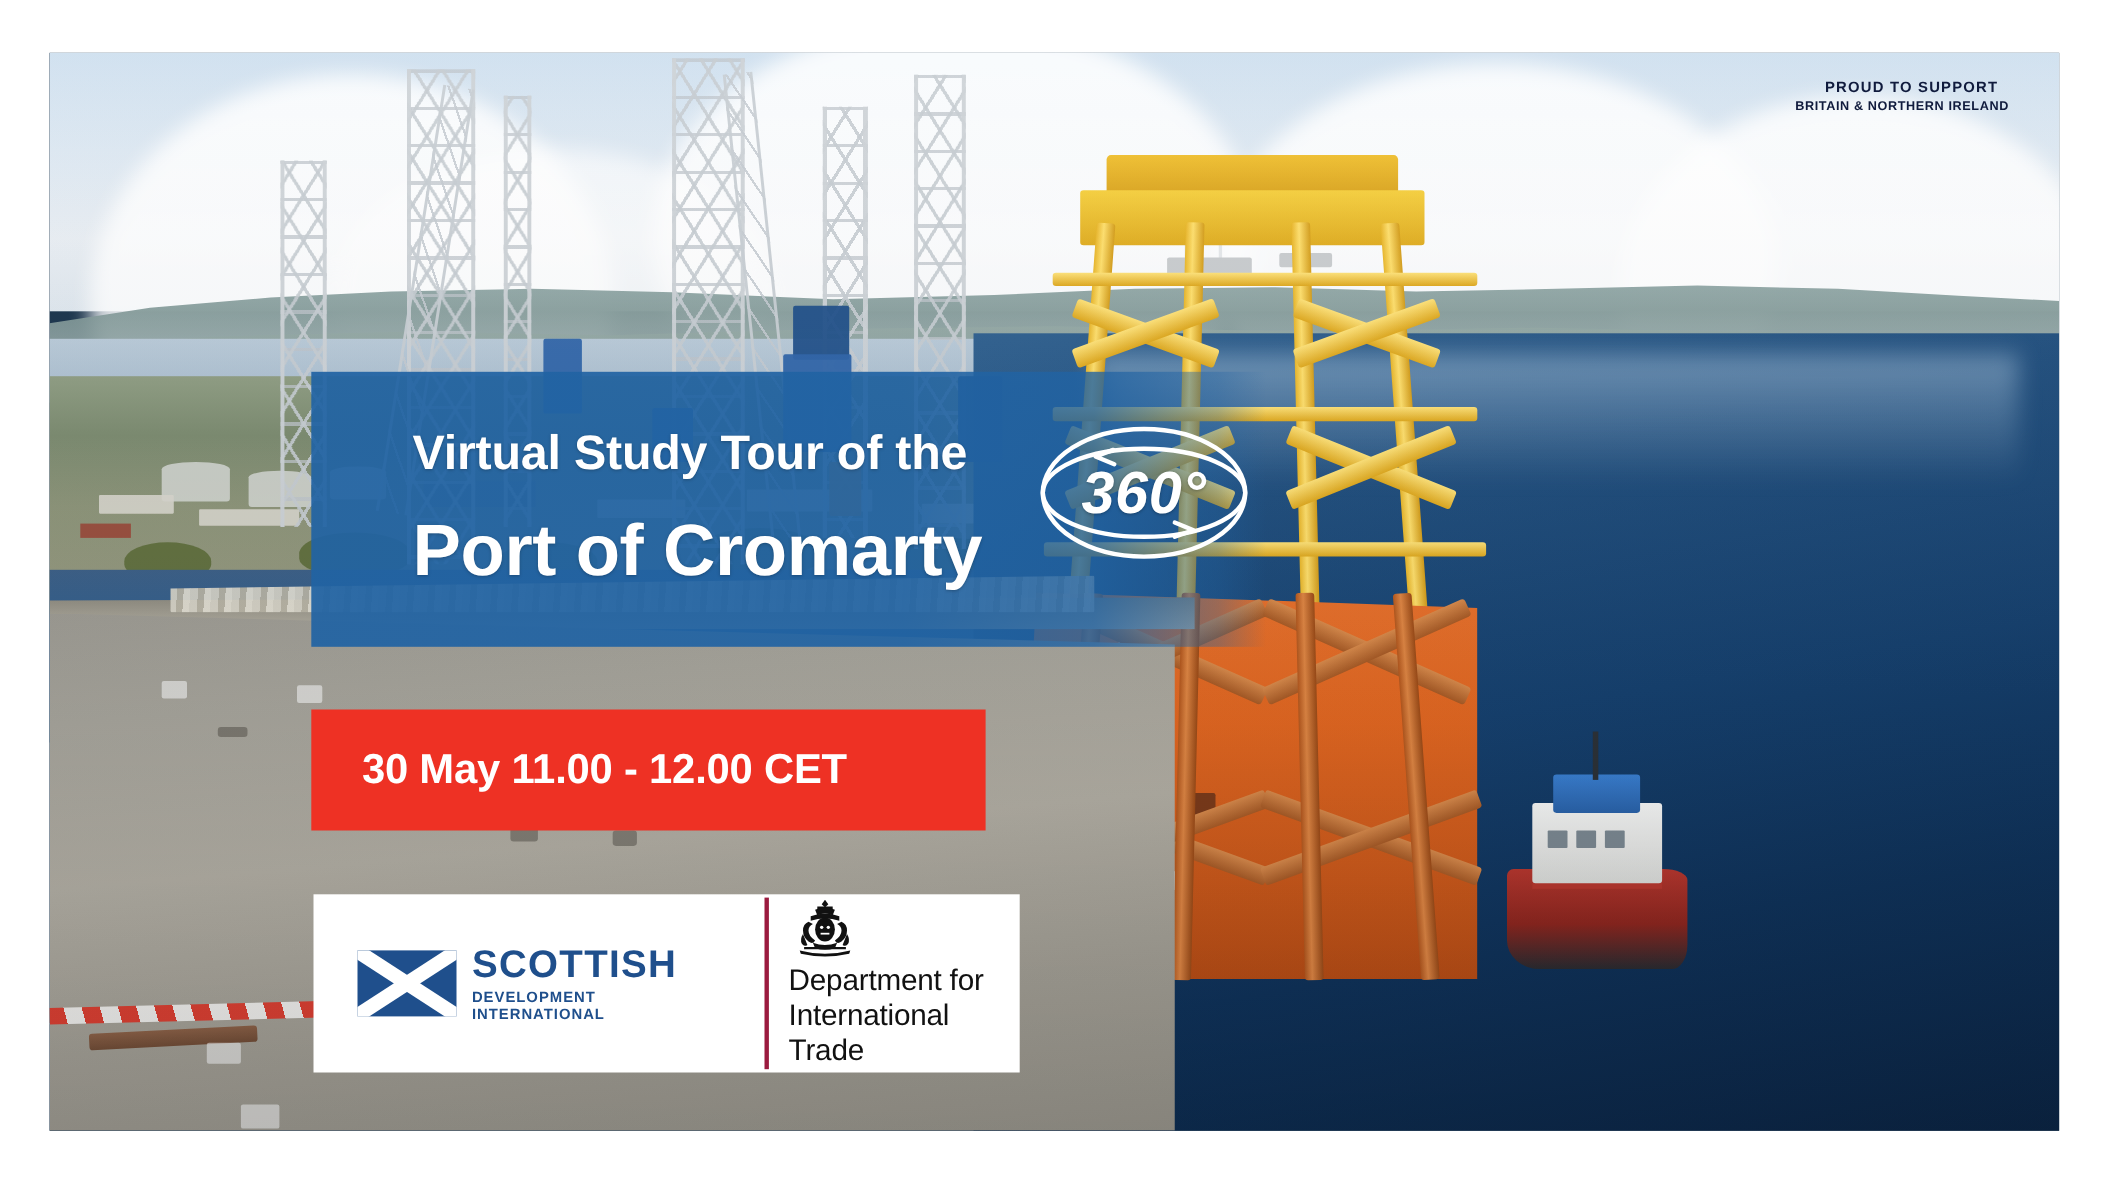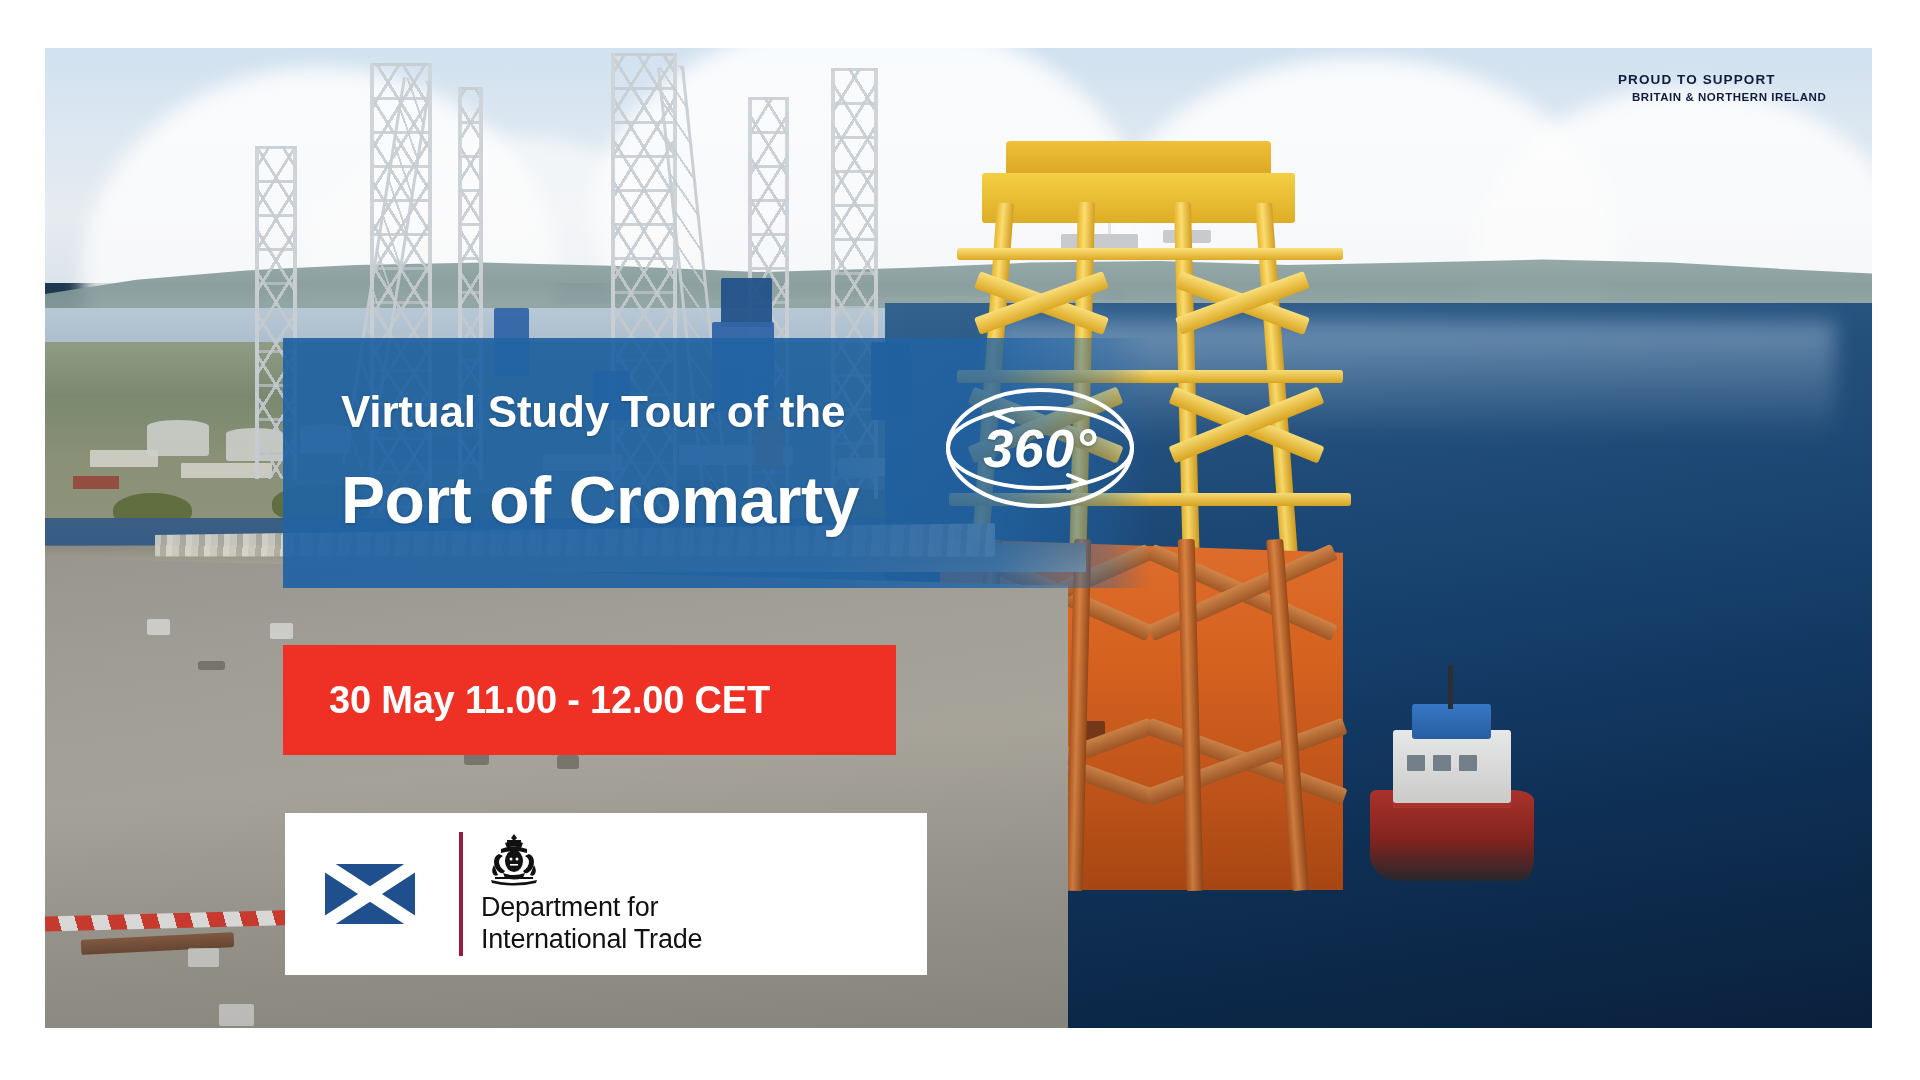--- a/index.html
+++ b/index.html
@@ -195,21 +195,21 @@
   .title-banner{
     position:absolute; left:283px; top:338px; width:868px; height:250px;
     background:linear-gradient(90deg,
        rgba(33,99,163,.93) 0%,
        rgba(33,99,163,.92) 62%,
        rgba(33,99,163,.80) 82%,
        rgba(33,99,163,.35) 95%,
        rgba(33,99,163,0) 100%);
     display:flex; align-items:center;
   }
-  .title-text{ padding-left:58px; width:640px; }
+  .title-text{ padding-left:92px; width:640px; }
   .title-line1{
     color:#ffffff; font-size:44px; font-weight:bold; letter-spacing:-.2px;
     line-height:1.1; text-shadow:0 1px 3px rgba(0,0,0,.25);
   }
   .title-line2{
     color:#ffffff; font-size:66px; font-weight:bold; letter-spacing:-.4px;
     line-height:1.12; margin-top:28px; text-shadow:0 1px 3px rgba(0,0,0,.25);
   }
   .badge-360{
     position:absolute; left:940px; top:378px; width:200px; height:140px;font-style:italic;
@@ -258,21 +258,21 @@
   .dit-body{ display:flex; flex-direction:column; justify-content:center; }
   .crest{ width:66px; height:56px; margin-bottom:4px; }
   .dit-name{ color:#111111; font-size:27px; line-height:1.18; letter-spacing:-.2px; }
 
   
   .great{
     position:absolute; left:1581px; top:72px; width:270px; height:140px;
   }
   .great-proud{
     color:#101b3d; font-size:13.5px; font-weight:bold; letter-spacing:1.1px;
-    margin-left:37px; margin-bottom:3px;
+    margin-left:78px; margin-bottom:3px;
   }
   .great-row{ display:flex; align-items:stretch; }
   .great-flag{
     width:38px; height:112px; position:relative; overflow:hidden;
     background:#0f1f4a; flex:0 0 auto;
   }
   .great-flag .dg{ position:absolute; left:50%; top:50%; background:#ffffff; transform-origin:center; }
   .great-flag .dg1{ width:240%; height:16px; transform:translate(-50%,-50%) rotate(71deg); }
   .great-flag .dg2{ width:240%; height:16px; transform:translate(-50%,-50%) rotate(-71deg); }
   .great-flag .dr{ position:absolute; left:50%; top:50%; background:#c8102e; transform-origin:center; }
@@ -455,20 +455,24 @@
   </div>
 
   <div class="date-banner">
     <div class="date-text">30 May 11.00 - 12.00 CET</div>
   </div>
 
   <div class="logo-box">
 
     <div class="sdi">
       <div class="saltire"></div>
+      <div class="sdi-words">
+        <div class="sdi-main">SCOTTISH</div>
+        <div class="sdi-sub">DEVELOPMENT  INTERNATIONAL</div>
+      </div>
     </div>
 
     <div class="dit">
       <div class="dit-rule"></div>
       <div class="dit-body">
         <svg class="crest" viewBox="0 0 66 56">
           <g fill="#111111">
             <path d="M33 2 l3 4 -3 3 -3 -3z"></path>
             <path d="M26 8 h14 v3 h-14z"></path>
             <path d="M24 11 q9 -4 18 0 l-2 5 q-7 -3 -14 0z"></path>

